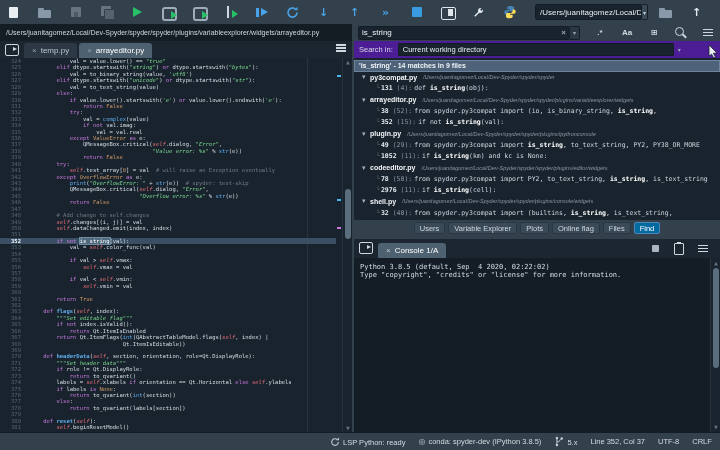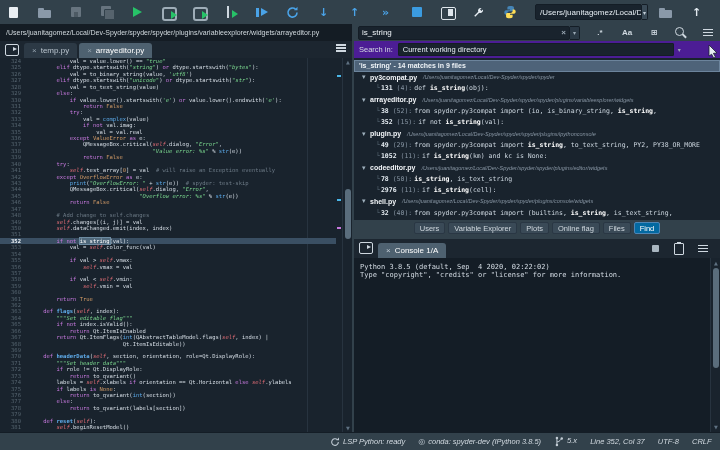--- a/index.html
+++ b/index.html
@@ -117,21 +117,21 @@
   .sh-clip::before{content:"";width:8px;height:10px;border:1.5px solid #cfd8e0;border-radius:1px;}
   .sh-clip::after{content:"";position:absolute;top:0;left:5px;width:4px;height:2px;background:#cfd8e0;}
   .cbody{flex:1;background:#141d26;position:relative;font-family:"DejaVu Sans Mono",monospace;
          font-size:7px;line-height:8.2px;padding:5px 0 8px 6px;}
   .cline{white-space:pre;color:#d5dde5;}
   .cline.prompt{color:#40c25c;font-weight:bold;}
 
   
   .statusbar{position:absolute;left:0;top:432px;width:720px;height:18px;background:#32414B;border-top:1px solid #141d26;
              display:flex;align-items:center;font-size:7.5px;color:#d3dbe2;}
-  .sitem{display:flex;align-items:flex-start;margin-right:13px;white-space:nowrap;font-style:italic;}
+  .sitem{display:flex;align-items:flex-end;margin-right:13px;white-space:nowrap;}
   .sitem .sic{margin-right:3px;display:flex;align-items:center;}
   .glyph-ring{font-size:8px;color:#c3cdd6;}
 
   .cursor{position:absolute;left:708px;top:44px;z-index:50;}
   .splitv{position:absolute;left:352px;top:24px;width:2px;height:408px;background:#32414B;}
   .splith{position:absolute;left:354px;top:237px;width:366px;height:2px;background:#32414B;}
 </style>
 </head>
 <body>
 
@@ -319,21 +319,21 @@
           <span class="fname">plugin.py</span>
           <span class="fpath">/Users/juanitagomez/Local/Dev-Spyder/spyder/spyder/plugins/ipythonconsole</span>
         </div>
         <div class="mrow"><span class="conn">└</span><span class="mline">49</span><span class="mcount"> (29):</span><span class="">from spyder.py3compat import </span><span class="mm">is_string</span><span class="">, to_text_string, PY2, PY38_OR_MORE</span></div>
         <div class="mrow"><span class="conn">└</span><span class="mline">1052</span><span class="mcount"> (11):</span><span class="">if </span><span class="mm">is_string</span><span class="">(km) and kc is None:</span></div>
         <div class="frow">
           <span class="chev">▾</span>
           <span class="fname">codeeditor.py</span>
           <span class="fpath">/Users/juanitagomez/Local/Dev-Spyder/spyder/spyder/plugins/editor/widgets</span>
         </div>
-        <div class="mrow"><span class="conn">└</span><span class="mline">78</span><span class="mcount"> (50):</span><span class="mm">is_string</span><span class="">, is_text_string</span></div>
+        <div class="mrow"><span class="conn">└</span><span class="mline">78</span><span class="mcount"> (50):</span><span class="">from spyder.py3compat import PY2, to_text_string, </span><span class="mm">is_string</span><span class="">, is_text_string</span></div>
         <div class="mrow"><span class="conn">└</span><span class="mline">2976</span><span class="mcount"> (11):</span><span class="">if </span><span class="mm">is_string</span><span class="">(cell):</span></div>
         <div class="frow">
           <span class="chev">▾</span>
           <span class="fname">shell.py</span>
           <span class="fpath">/Users/juanitagomez/Local/Dev-Spyder/spyder/spyder/plugins/console/widgets</span>
         </div>
         <div class="mrow"><span class="conn">└</span><span class="mline">32</span><span class="mcount"> (40):</span><span class="">from spyder.py3compat import (builtins, </span><span class="mm">is_string</span><span class="">, is_text_string,</span></div>
       </div>
     <div class="paneltabs" id="panel-tabs">
         <span class="ptab">Users</span>

